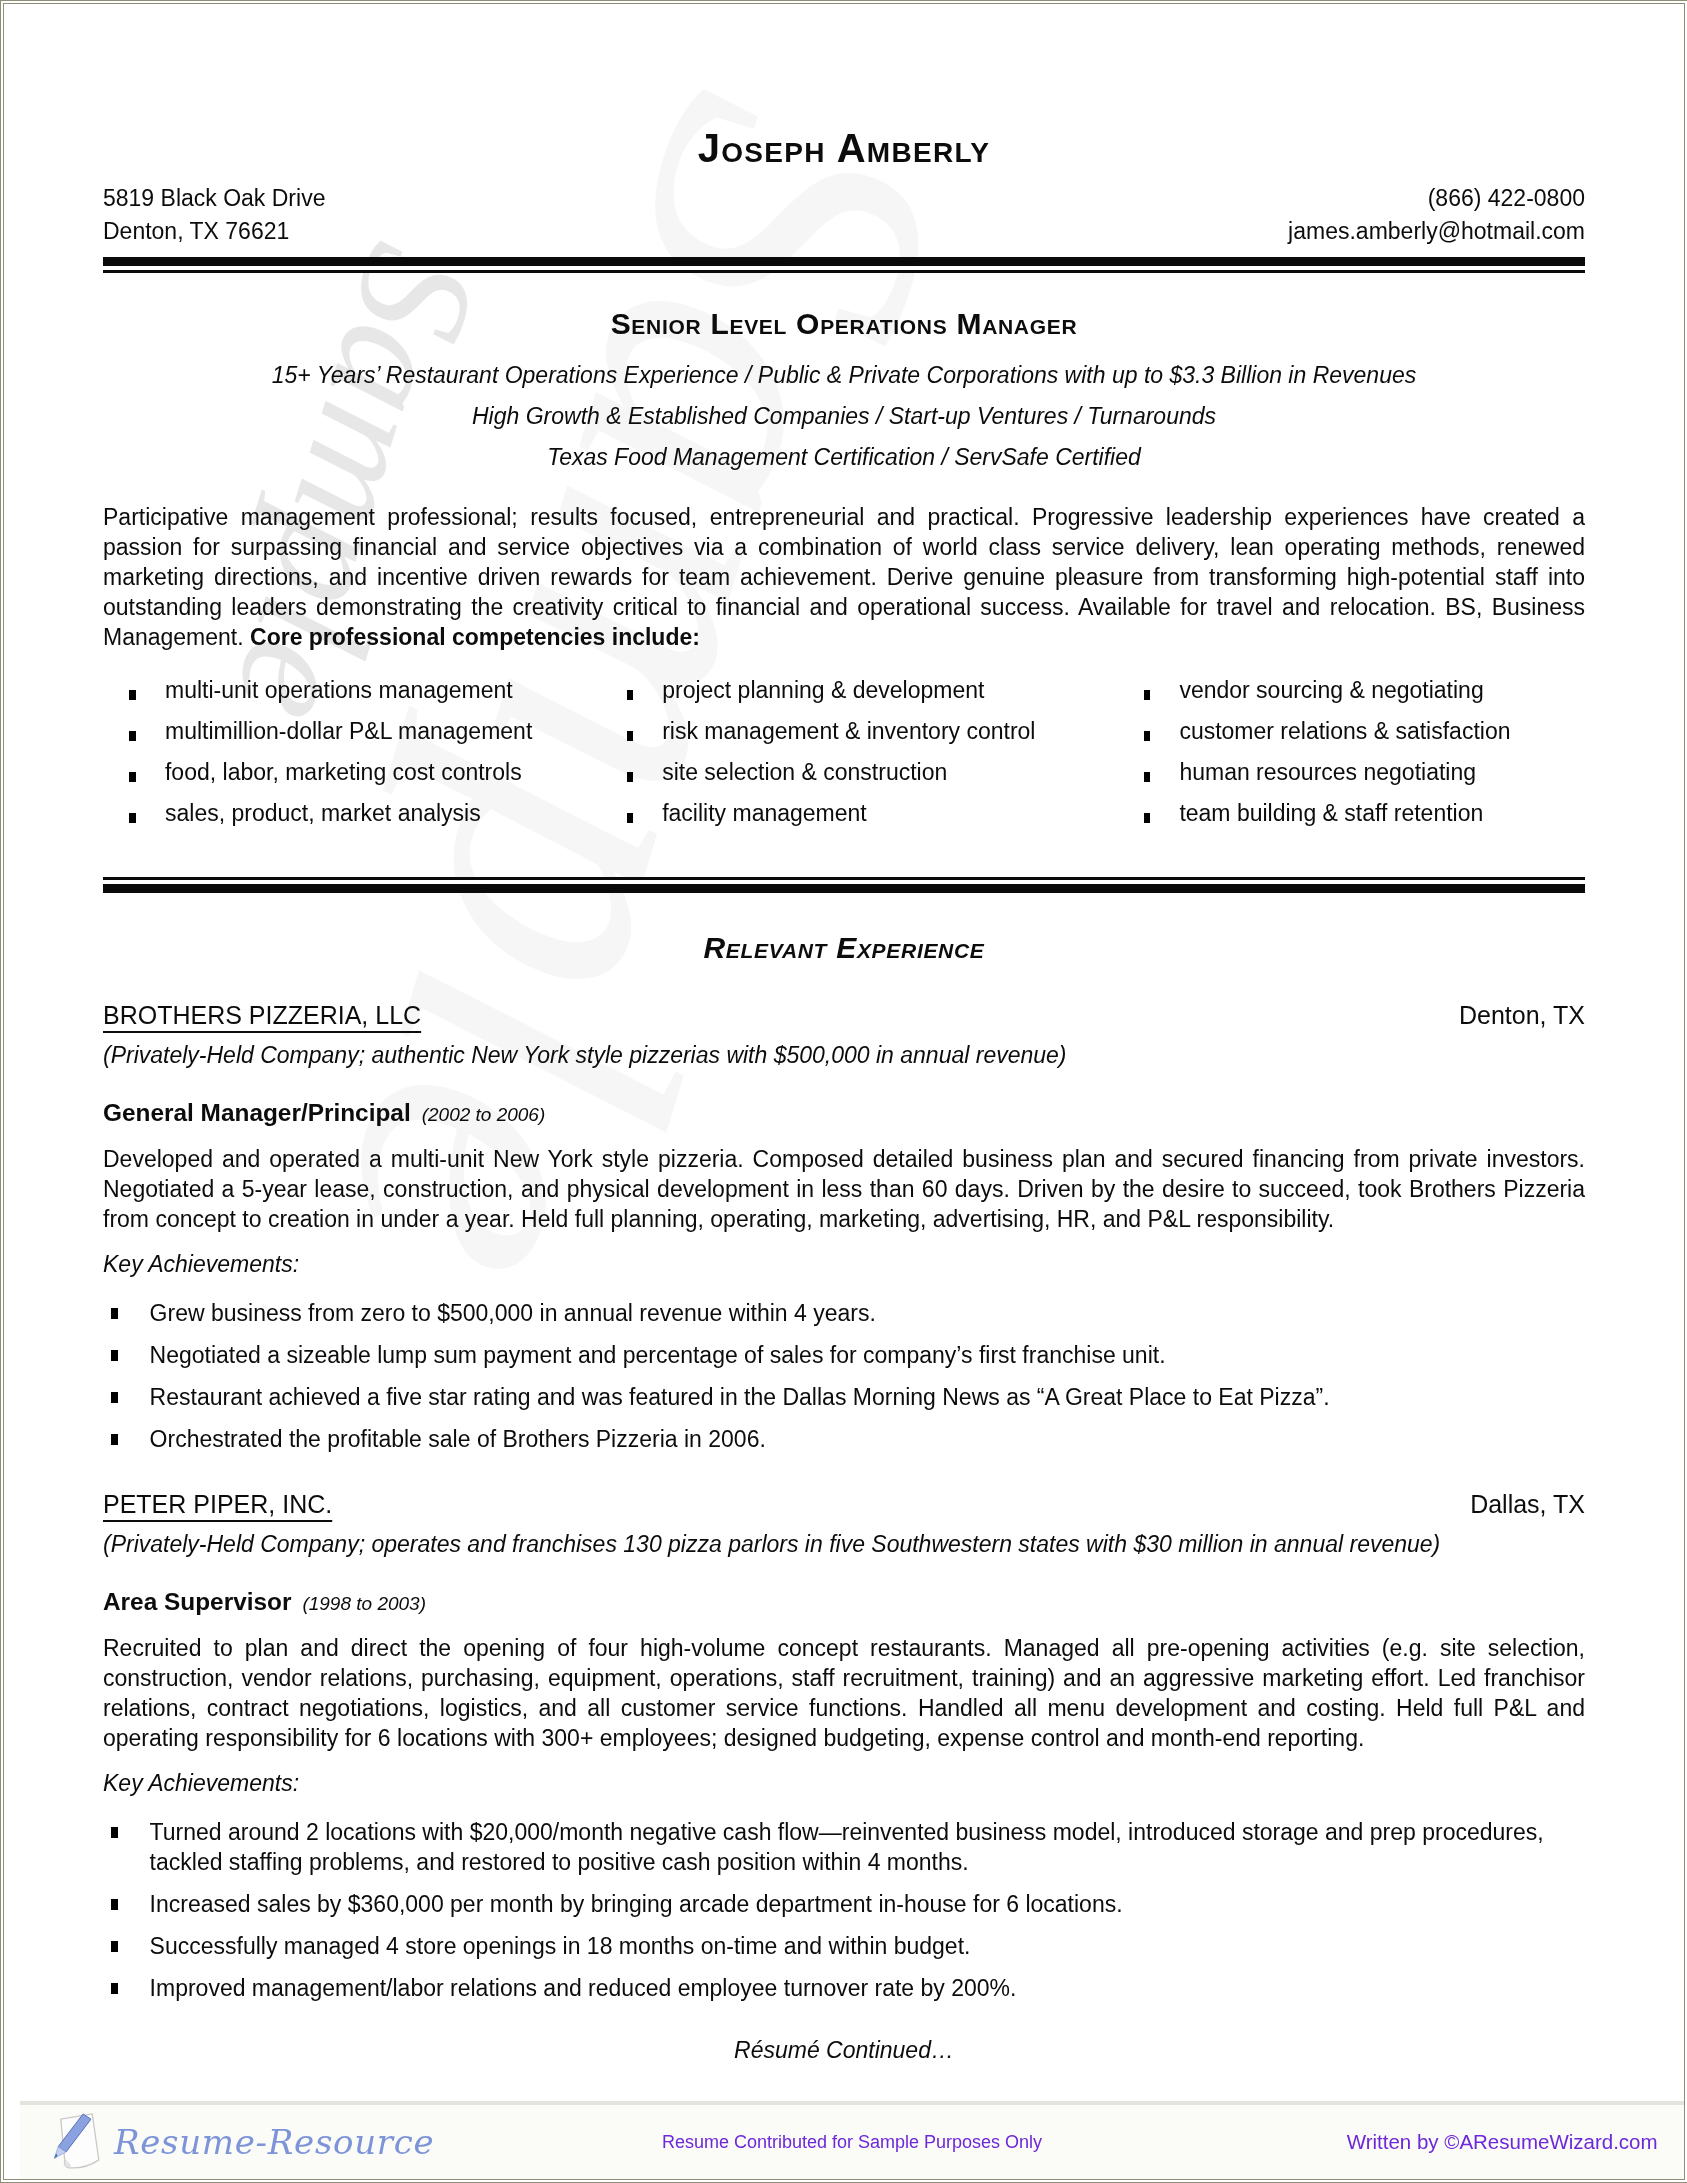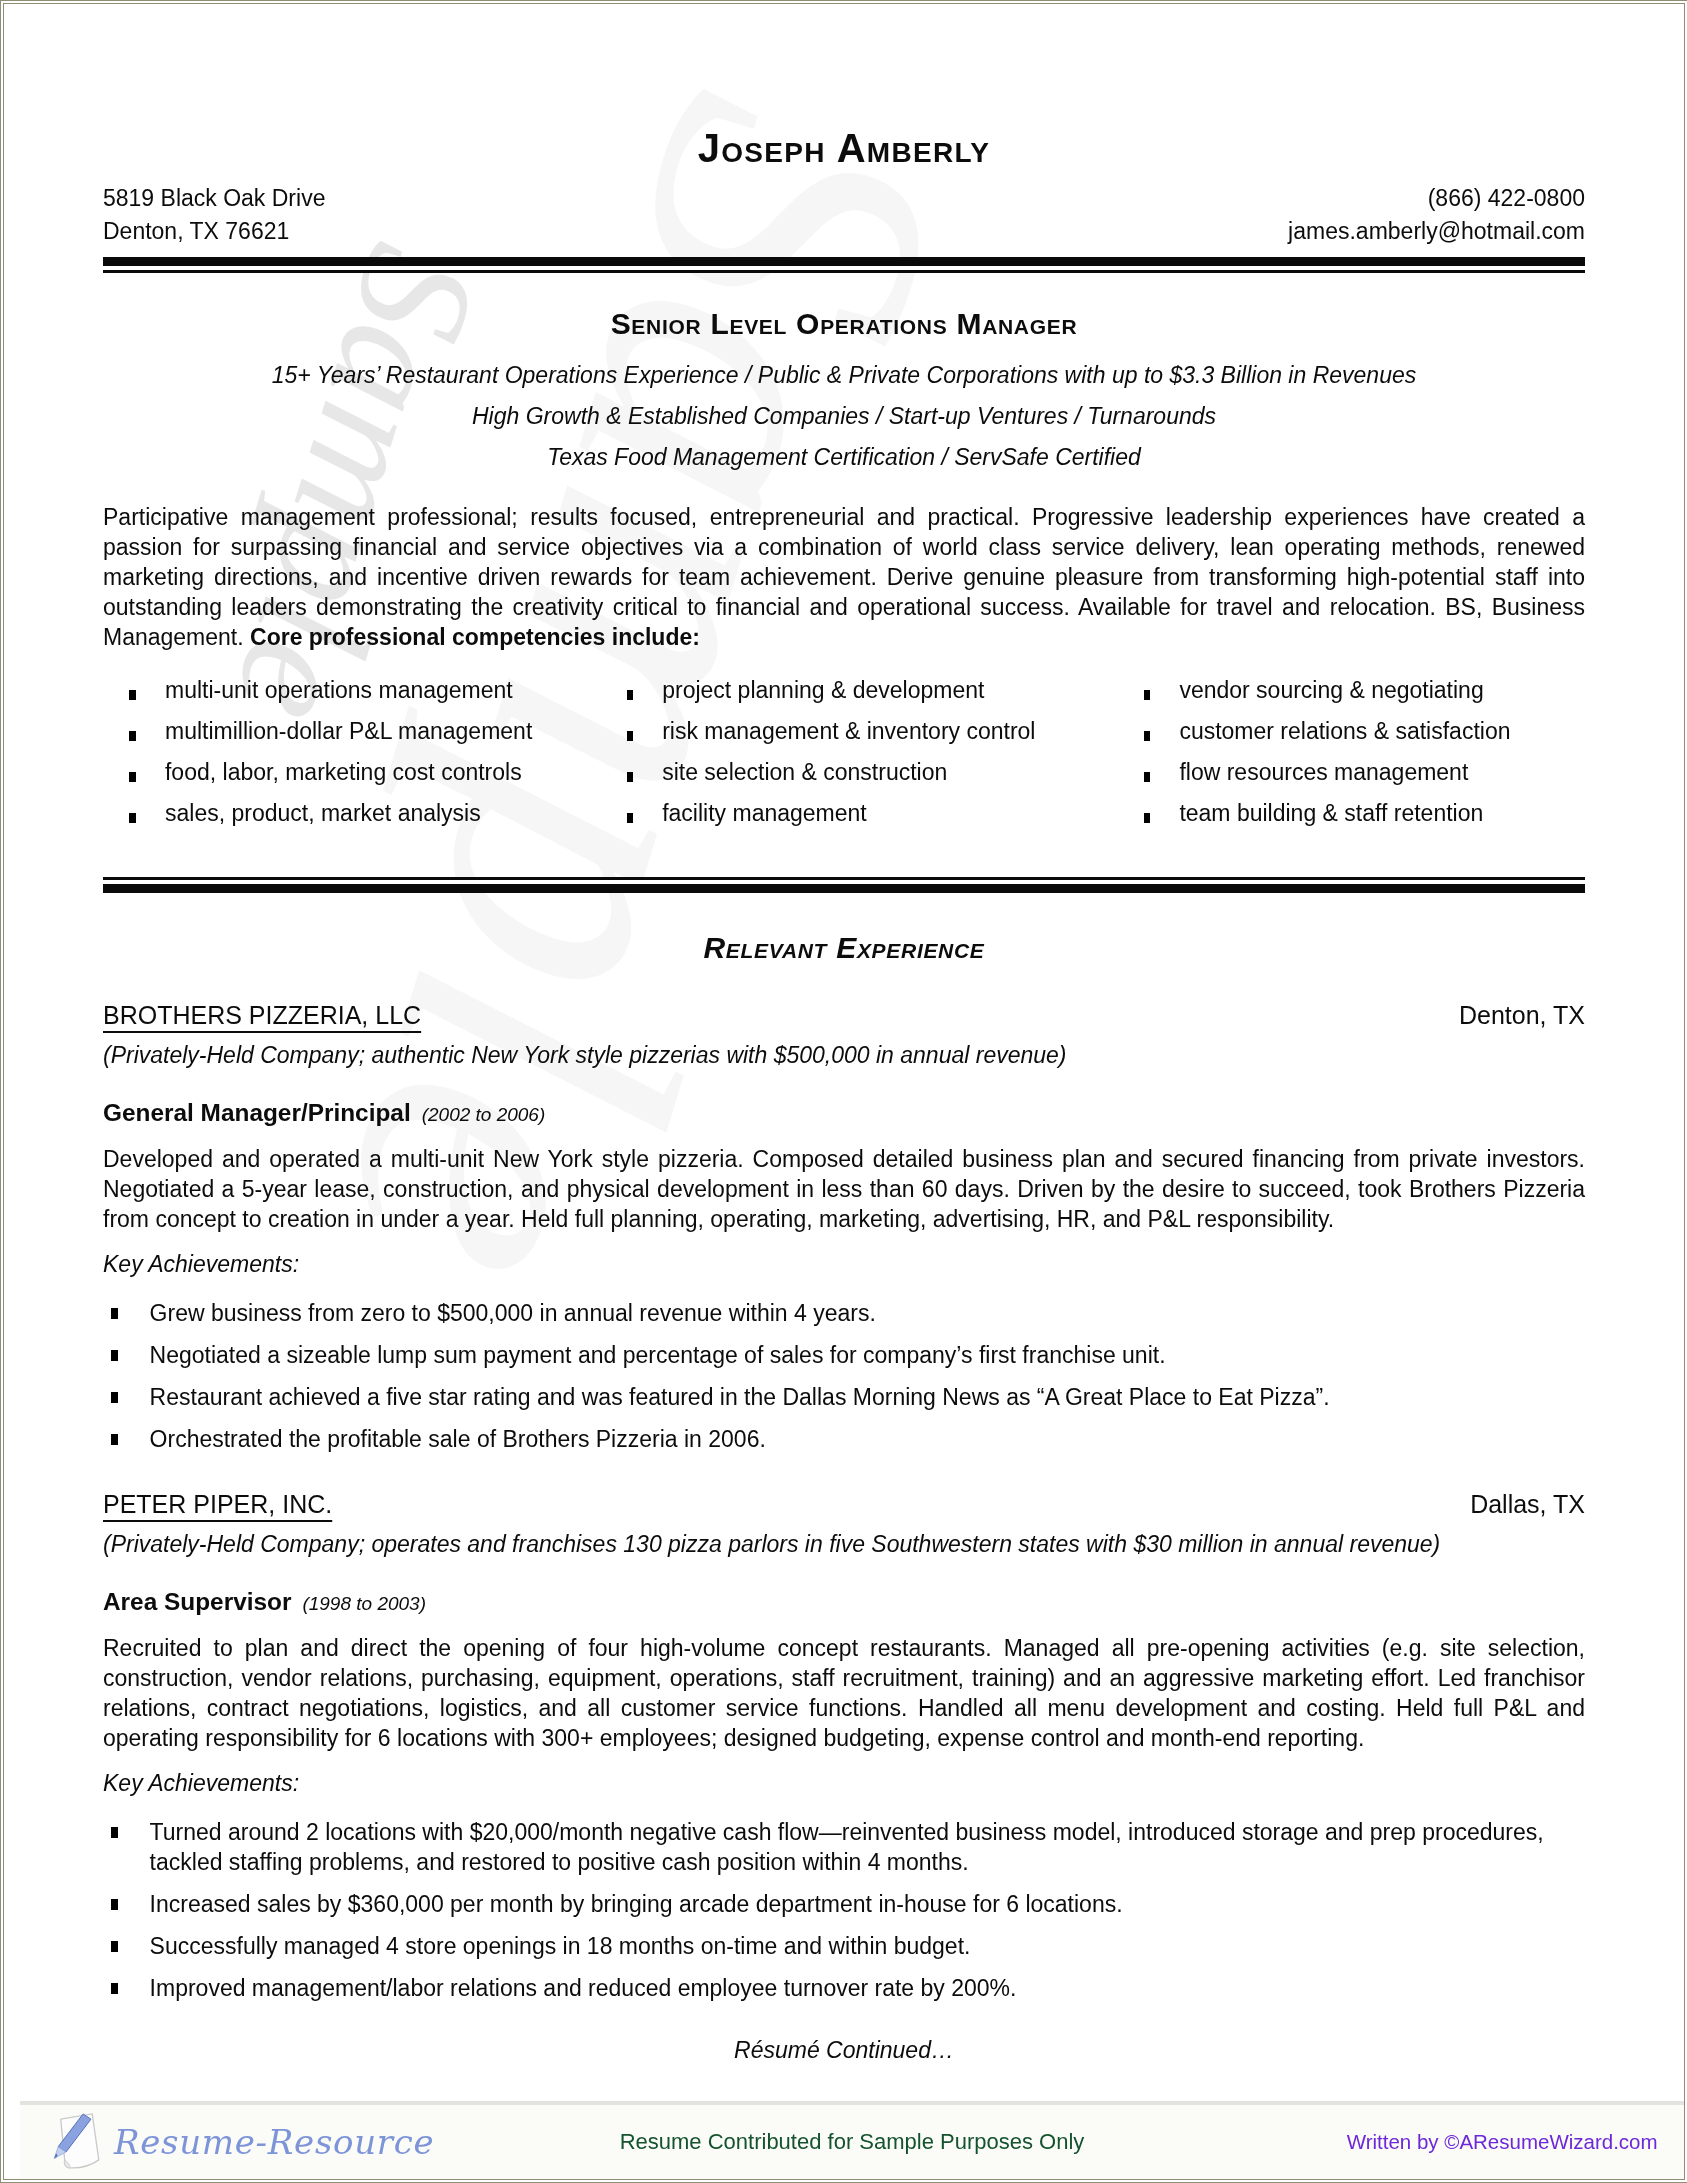--- a/index.html
+++ b/index.html
@@ -70,21 +70,21 @@
   .footer{
     position:absolute;left:16px;right:0;bottom:0;z-index:2;
     height:74px;background:#fbfbf8;border-top:4.6px solid #e3e3df;
     display:flex;align-items:center;padding:0 26.4px;
   }
   .logo{display:flex;align-items:center;cursor:pointer;}
   .logo-text{font-family:"DejaVu Serif", serif;font-style:italic;
     font-size:34px;color:#7d95d8;margin-left:6.6px;letter-spacing:0.7px;}
   .footer-center{
     position:absolute;left:50%;transform:translateX(-50%);
-    color:#14532d;font-size:22px;
+    color:#6d28d9;font-size:18px;
   }
   .footer-right{margin-left:auto;color:#6d28d9;font-size:20.5px;}
 </style>
 </head>
 <body>
 
 <div class="page">
 
   <div class="wm wm-big">Sample</div>
   <div class="wm wm-small">Sample</div>
@@ -157,21 +157,21 @@
         <div class="comp-item">
             <span class="sq"></span>
             <span>vendor sourcing &amp; negotiating</span>
           </div>
         <div class="comp-item">
             <span class="sq"></span>
             <span>customer relations &amp; satisfaction</span>
           </div>
         <div class="comp-item">
             <span class="sq"></span>
-            <span>flow resources management</span>
+            <span>human resources negotiating</span>
           </div>
         <div class="comp-item">
             <span class="sq"></span>
             <span>team building &amp; staff retention</span>
           </div>
       </div>
     </div>
 
     <div class="divider thin-thick"></div>
 

